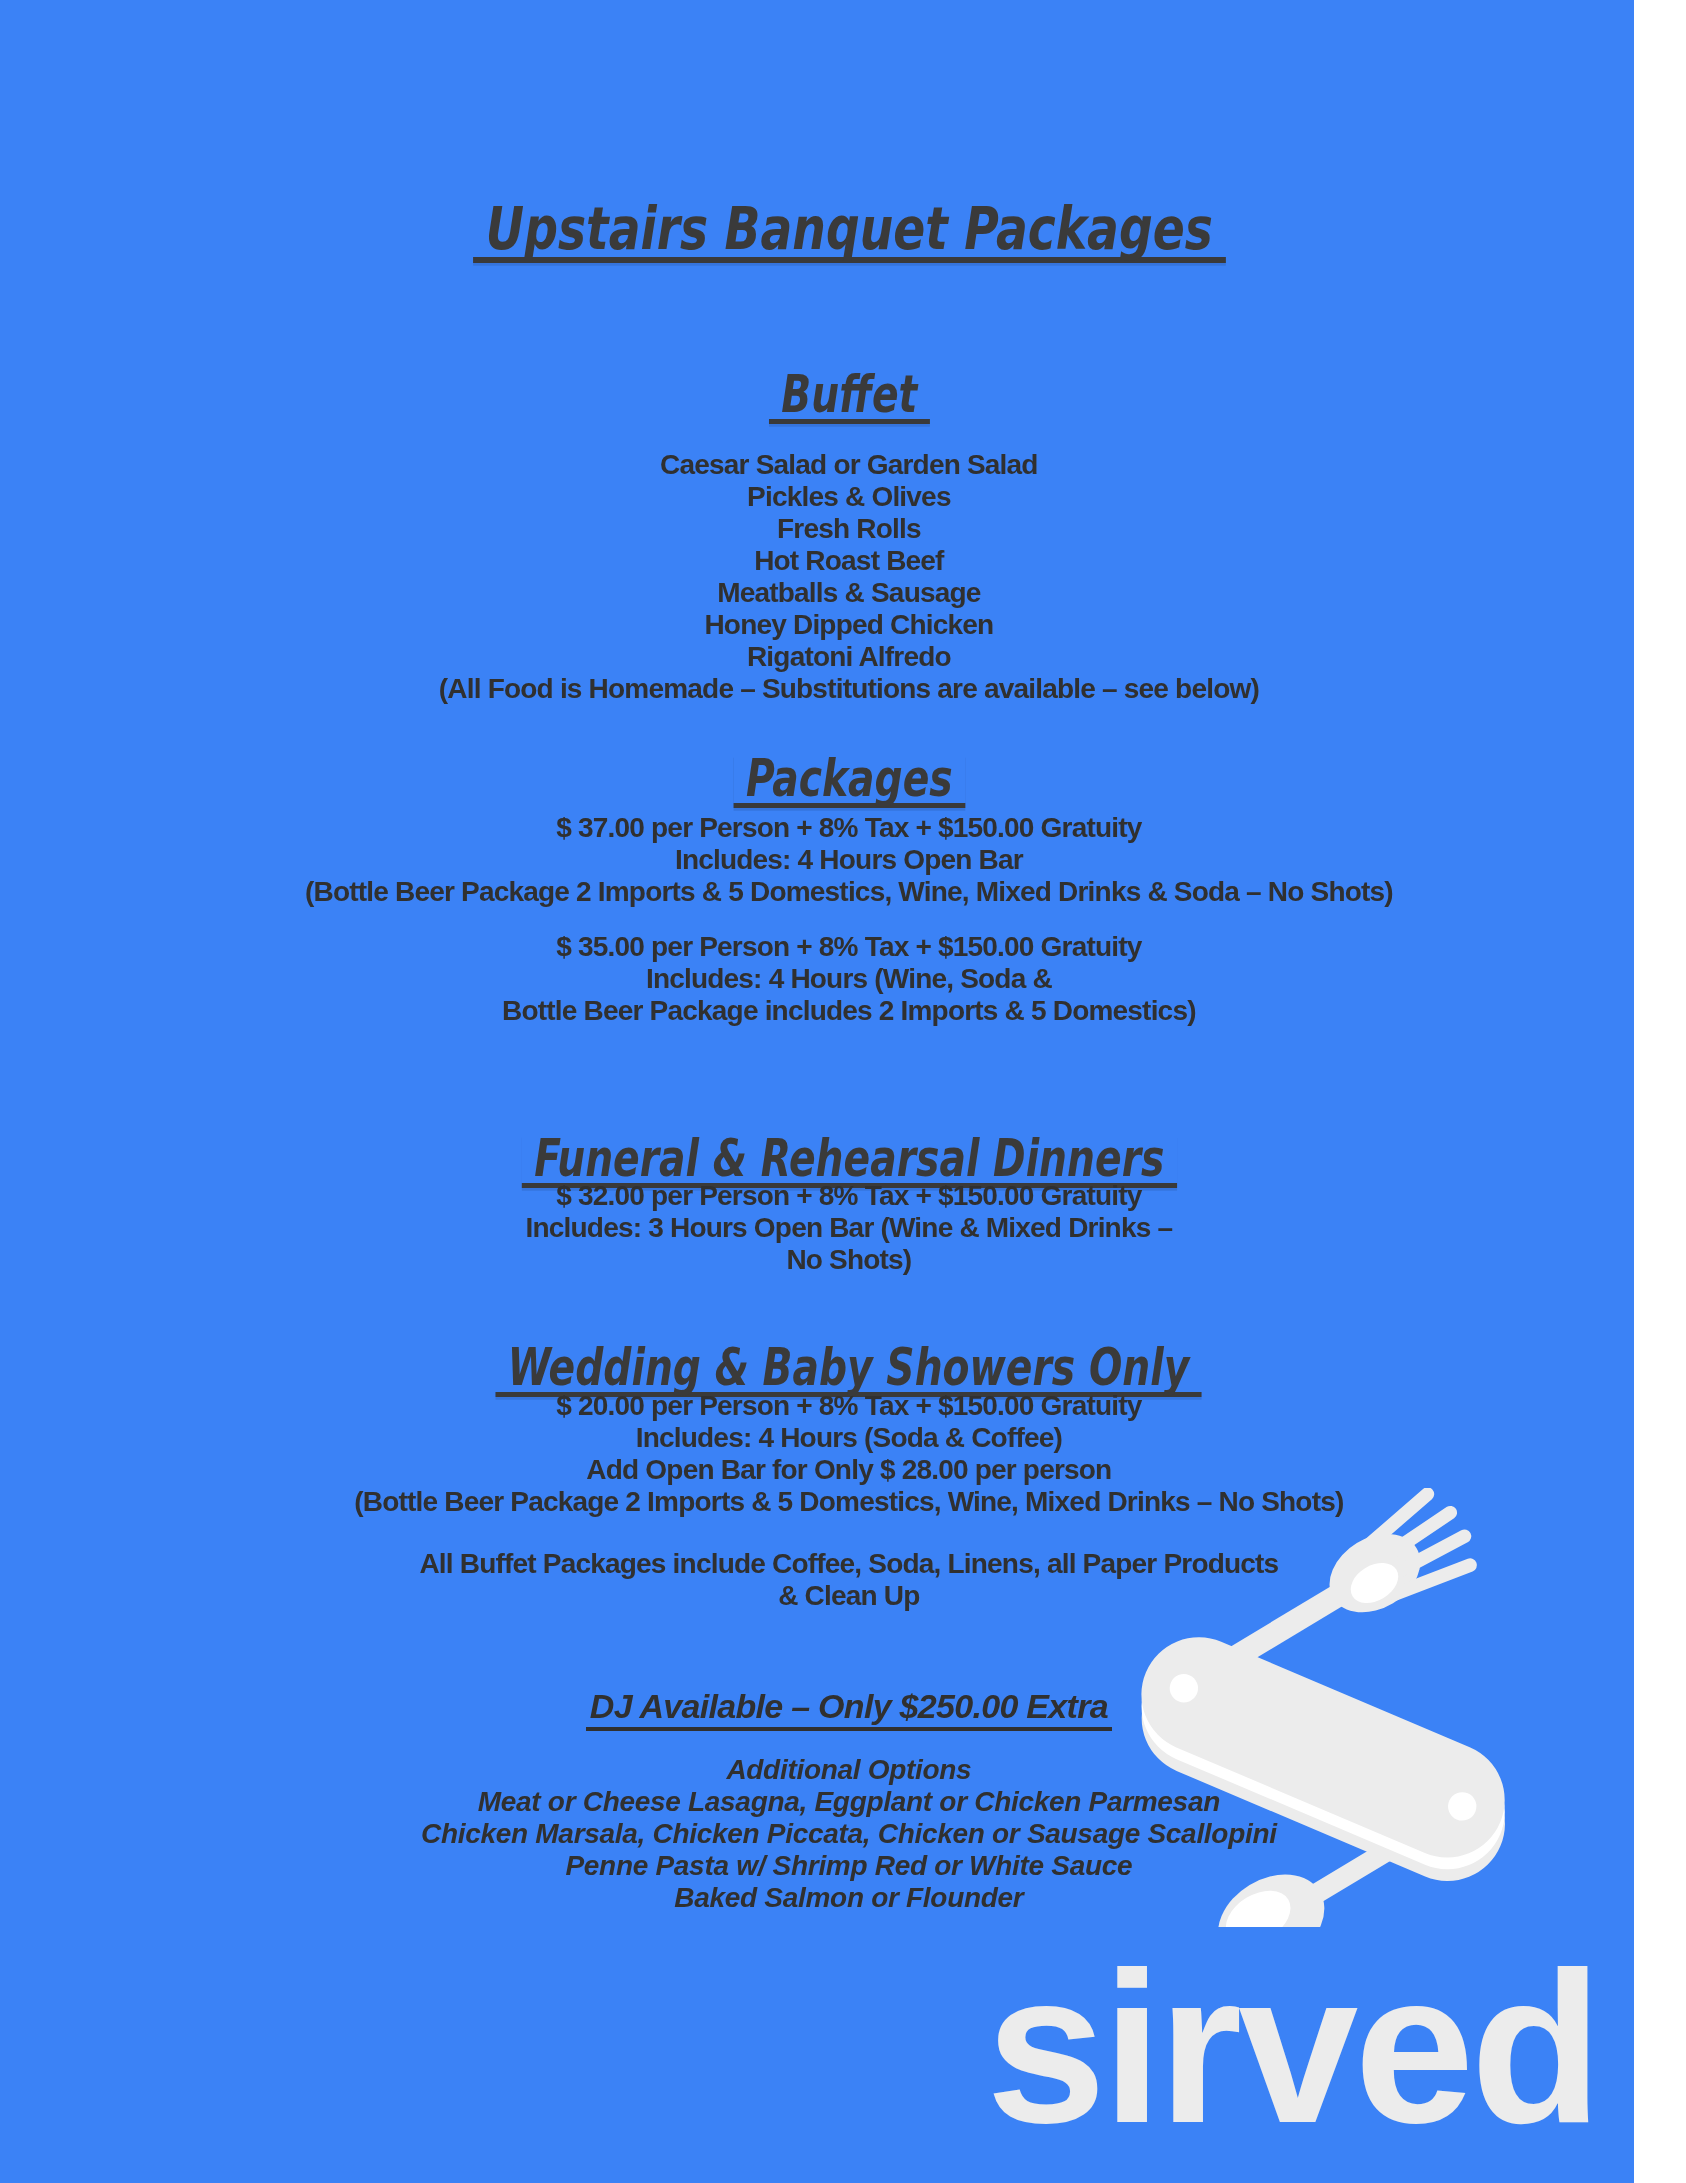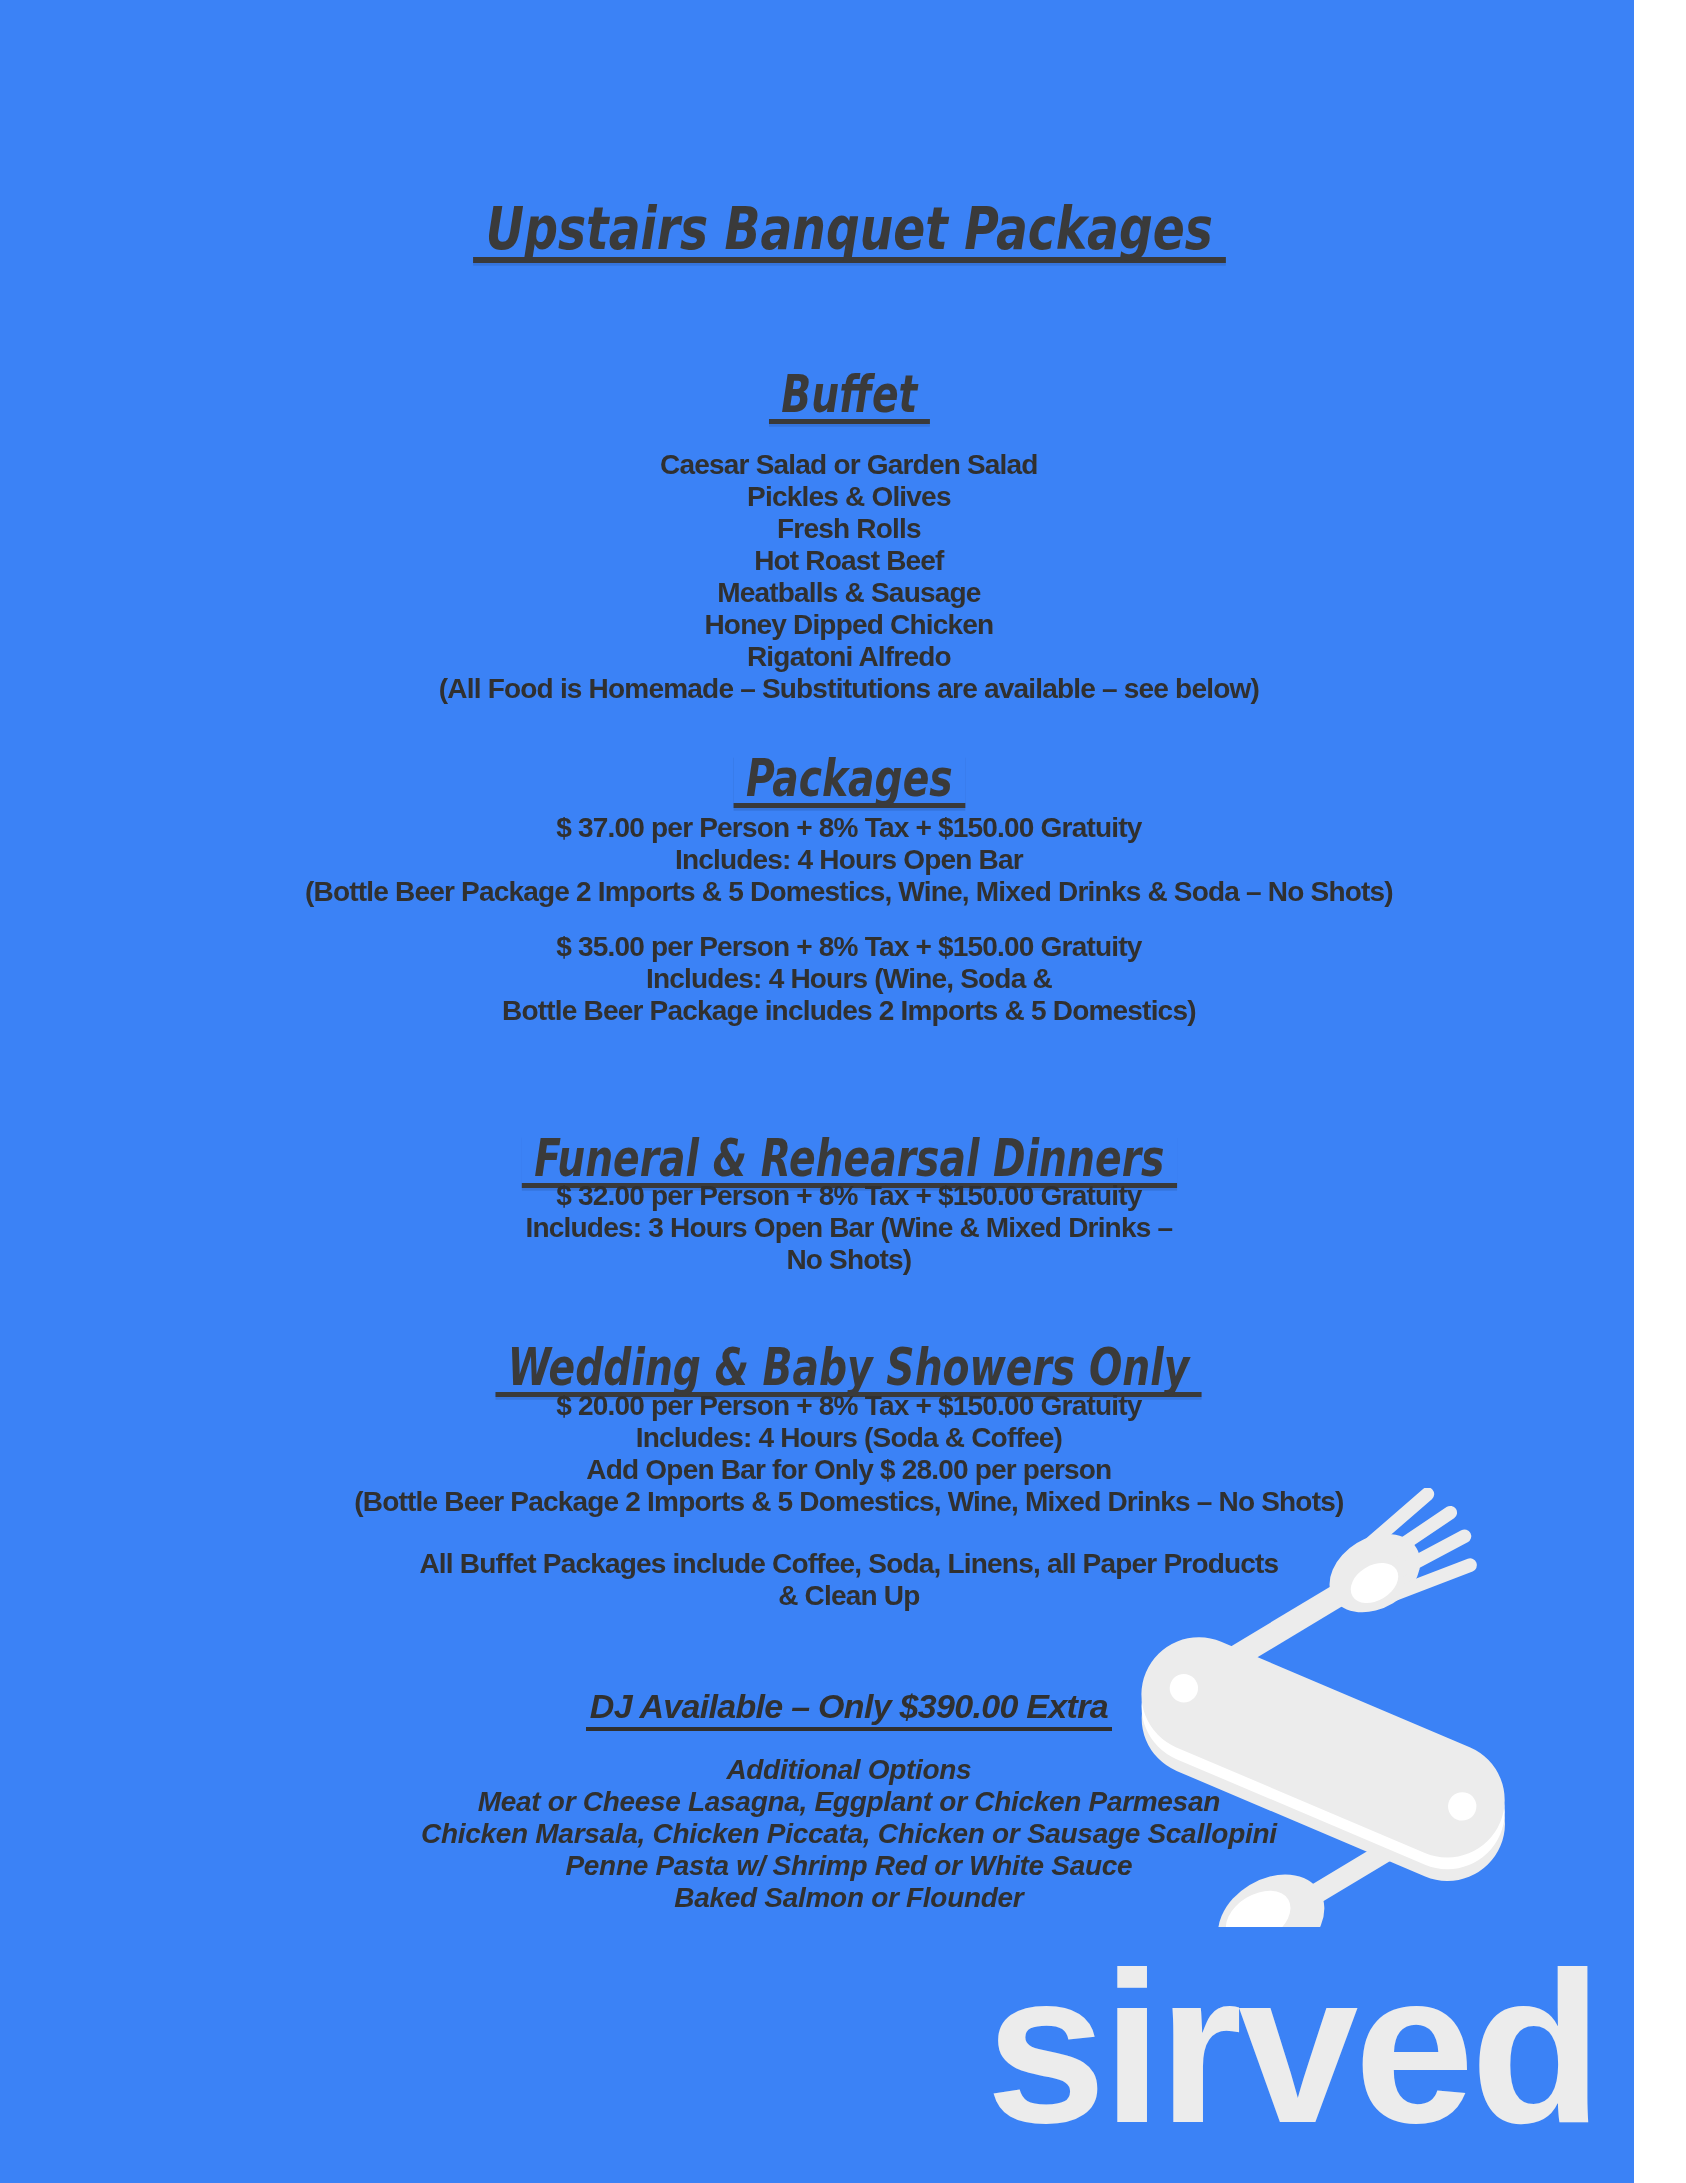--- a/index.html
+++ b/index.html
@@ -159,21 +159,21 @@
       <div class="body-line">Add Open Bar for Only $ 28.00 per person</div>
       <div class="body-line">(Bottle Beer Package 2 Imports &amp; 5 Domestics, Wine, Mixed Drinks – No Shots)</div>
     </div>
 
     <div class="blk" style="top:1548px">
       <div class="body-line">All Buffet Packages include Coffee, Soda, Linens, all Paper Products</div>
       <div class="body-line">&amp; Clean Up</div>
     </div>
 
     <div class="blk dj" style="top:1689px">
-      <span class="hi">DJ Available – Only $390.00 Extra</span>
+      <span class="hi">DJ Available – Only $250.00 Extra</span>
     </div>
 
     <div class="blk" style="top:1754px">
       <div class="ital-line">Additional Options</div>
       <div class="ital-line">Meat or Cheese Lasagna, Eggplant or Chicken Parmesan</div>
       <div class="ital-line">Chicken Marsala, Chicken Piccata, Chicken or Sausage Scallopini</div>
       <div class="ital-line">Penne Pasta w/ Shrimp Red or White Sauce</div>
       <div class="ital-line">Baked Salmon or Flounder</div>
     </div>
 

